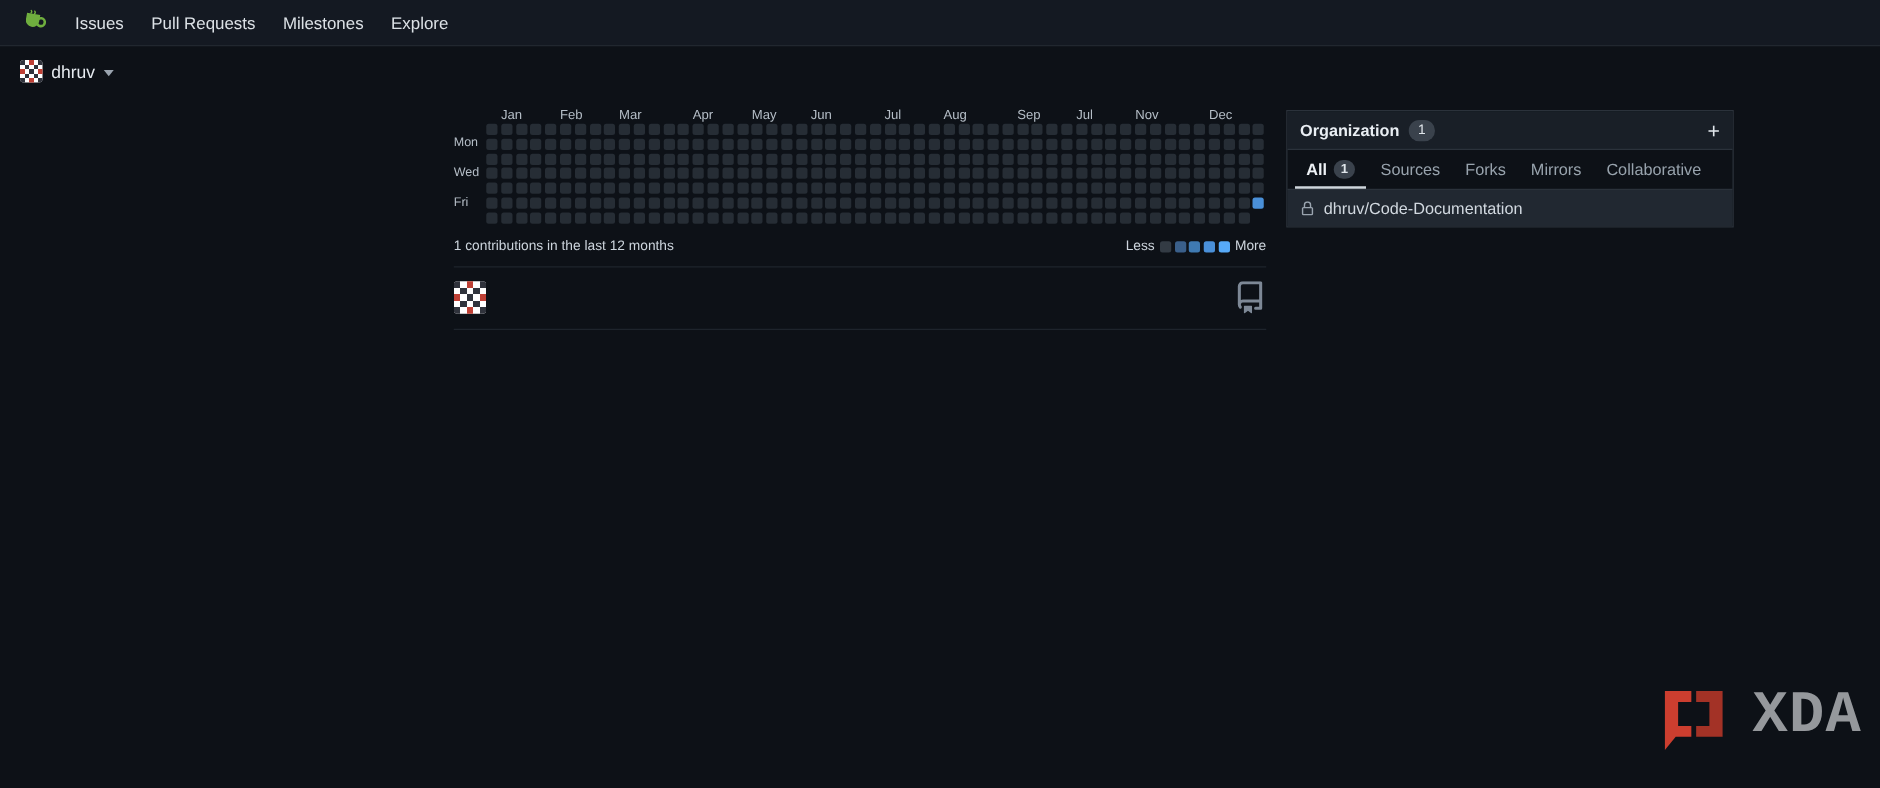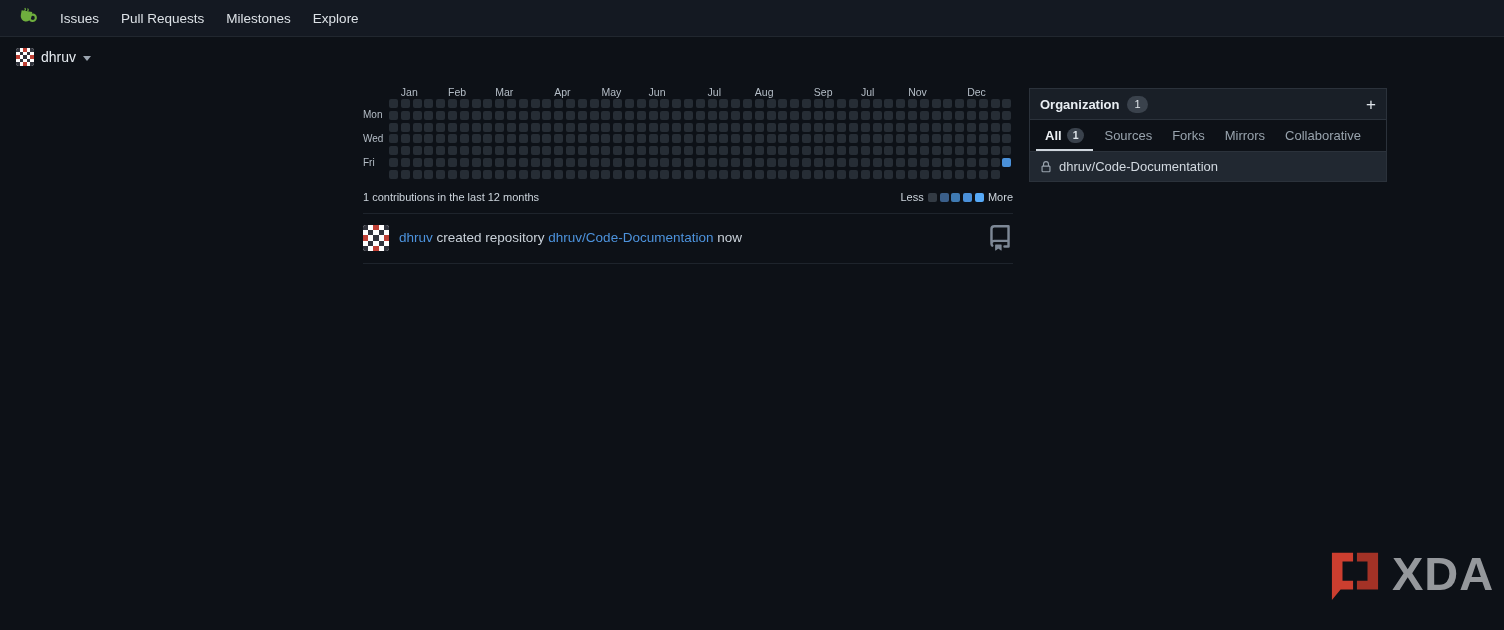--- a/index.html
+++ b/index.html
@@ -60,21 +60,21 @@
   .search-box { flex:1; display:flex; align-items:center; gap:6px; height:29px; border:1px solid #3668b8; border-radius:4px; padding:0 8px; background:#0d1117; }
   .search-box input { flex:1; background:transparent; border:none; outline:none; color:#cdd5dd; font-size:13px; font-family:inherit; min-width:0; }
   .search-box input::placeholder { color:#7b8691; }
   .filter-btn { display:flex; cursor:pointer; }
   .filter-tabs { display:flex; align-items:stretch; gap:2px; padding:0 6px; border-bottom:1px solid #2b323b; }
   .ftab { display:flex; align-items:center; gap:5px; padding:8px 9px; font-size:13px; color:#98a3ad; cursor:pointer; white-space:nowrap; }
   .ftab.active { color:#eef2f6; font-weight:bold; box-shadow:inset 0 -2px 0 #cfd6dd; }
   .repo-item { display:flex; align-items:center; gap:7px; height:29px; padding:0 10px; background:#212831; color:#d2d9e0; font-size:13px; cursor:pointer; }
   
   .watermark { position:absolute; left:1330px; top:546px; display:flex; align-items:center; }
-  .wm-text { font-family:Liberation Sans, sans-serif; font-weight:bold; font-size:47px; color:#95989c; letter-spacing:1px; margin-left:12px; line-height:56px; }
+  .wm-text { font-family:Liberation Mono, monospace; font-weight:bold; font-size:47px; color:#95989c; letter-spacing:1px; margin-left:22px; line-height:56px; }
 </style>
 </head>
 <body>
 
 <svg width="0" height="0" style="position:absolute">
   <defs>
     <g id="identicon">
       <rect width="5" height="5" fill="#ffffff"></rect>
       <g fill="#30333c">
         <rect x="0" y="0" width="1" height="1"></rect>
@@ -527,21 +527,20 @@
           <span class="hm-cell" style="background: rgb(87, 170, 248);"></span>
         </span>
       <span>More</span>
     </span>
   </div>
   <div class="divider"></div>
   <div class="feed-item">
     <svg class="avatar" viewBox="0 0 5 5" width="26" height="26" shape-rendering="crispEdges">
         <use href="#identicon"></use>
       </svg>
-    <div class="feed-text"><a class="feed-link">dhruv</a><span> created repository </span><a class="feed-link">dhruv/Code-Documentation</a><span> now</span></div>
     <span class="feed-repo-icon">
       <svg viewBox="0 0 16 16" width="26" height="26" fill="#7d8896">
         <path d="M2 2.5A2.5 2.5 0 0 1 4.5 0h8.75a.75.75 0 0 1 .75.75v12.5a.75.75 0 0 1-.75.75h-2.5a.75.75 0 0 1 0-1.5h1.75v-2h-8a1 1 0 0 0-.714 1.7.75.75 0 1 1-1.072 1.05A2.495 2.495 0 0 1 2 11.5Zm10.5-1h-8a1 1 0 0 0-1 1v6.708A2.486 2.486 0 0 1 4.5 9h8ZM5 12.25a.25.25 0 0 1 .25-.25h3.5a.25.25 0 0 1 .25.25v3.25a.25.25 0 0 1-.4.2l-1.45-1.087a.25.25 0 0 0-.3 0L5.4 15.7a.25.25 0 0 1-.4-.2Z"></path>
       </svg>
     </span>
   </div>
 </div>
 
 <aside class="sidebar">
   <div class="side-tabs">

